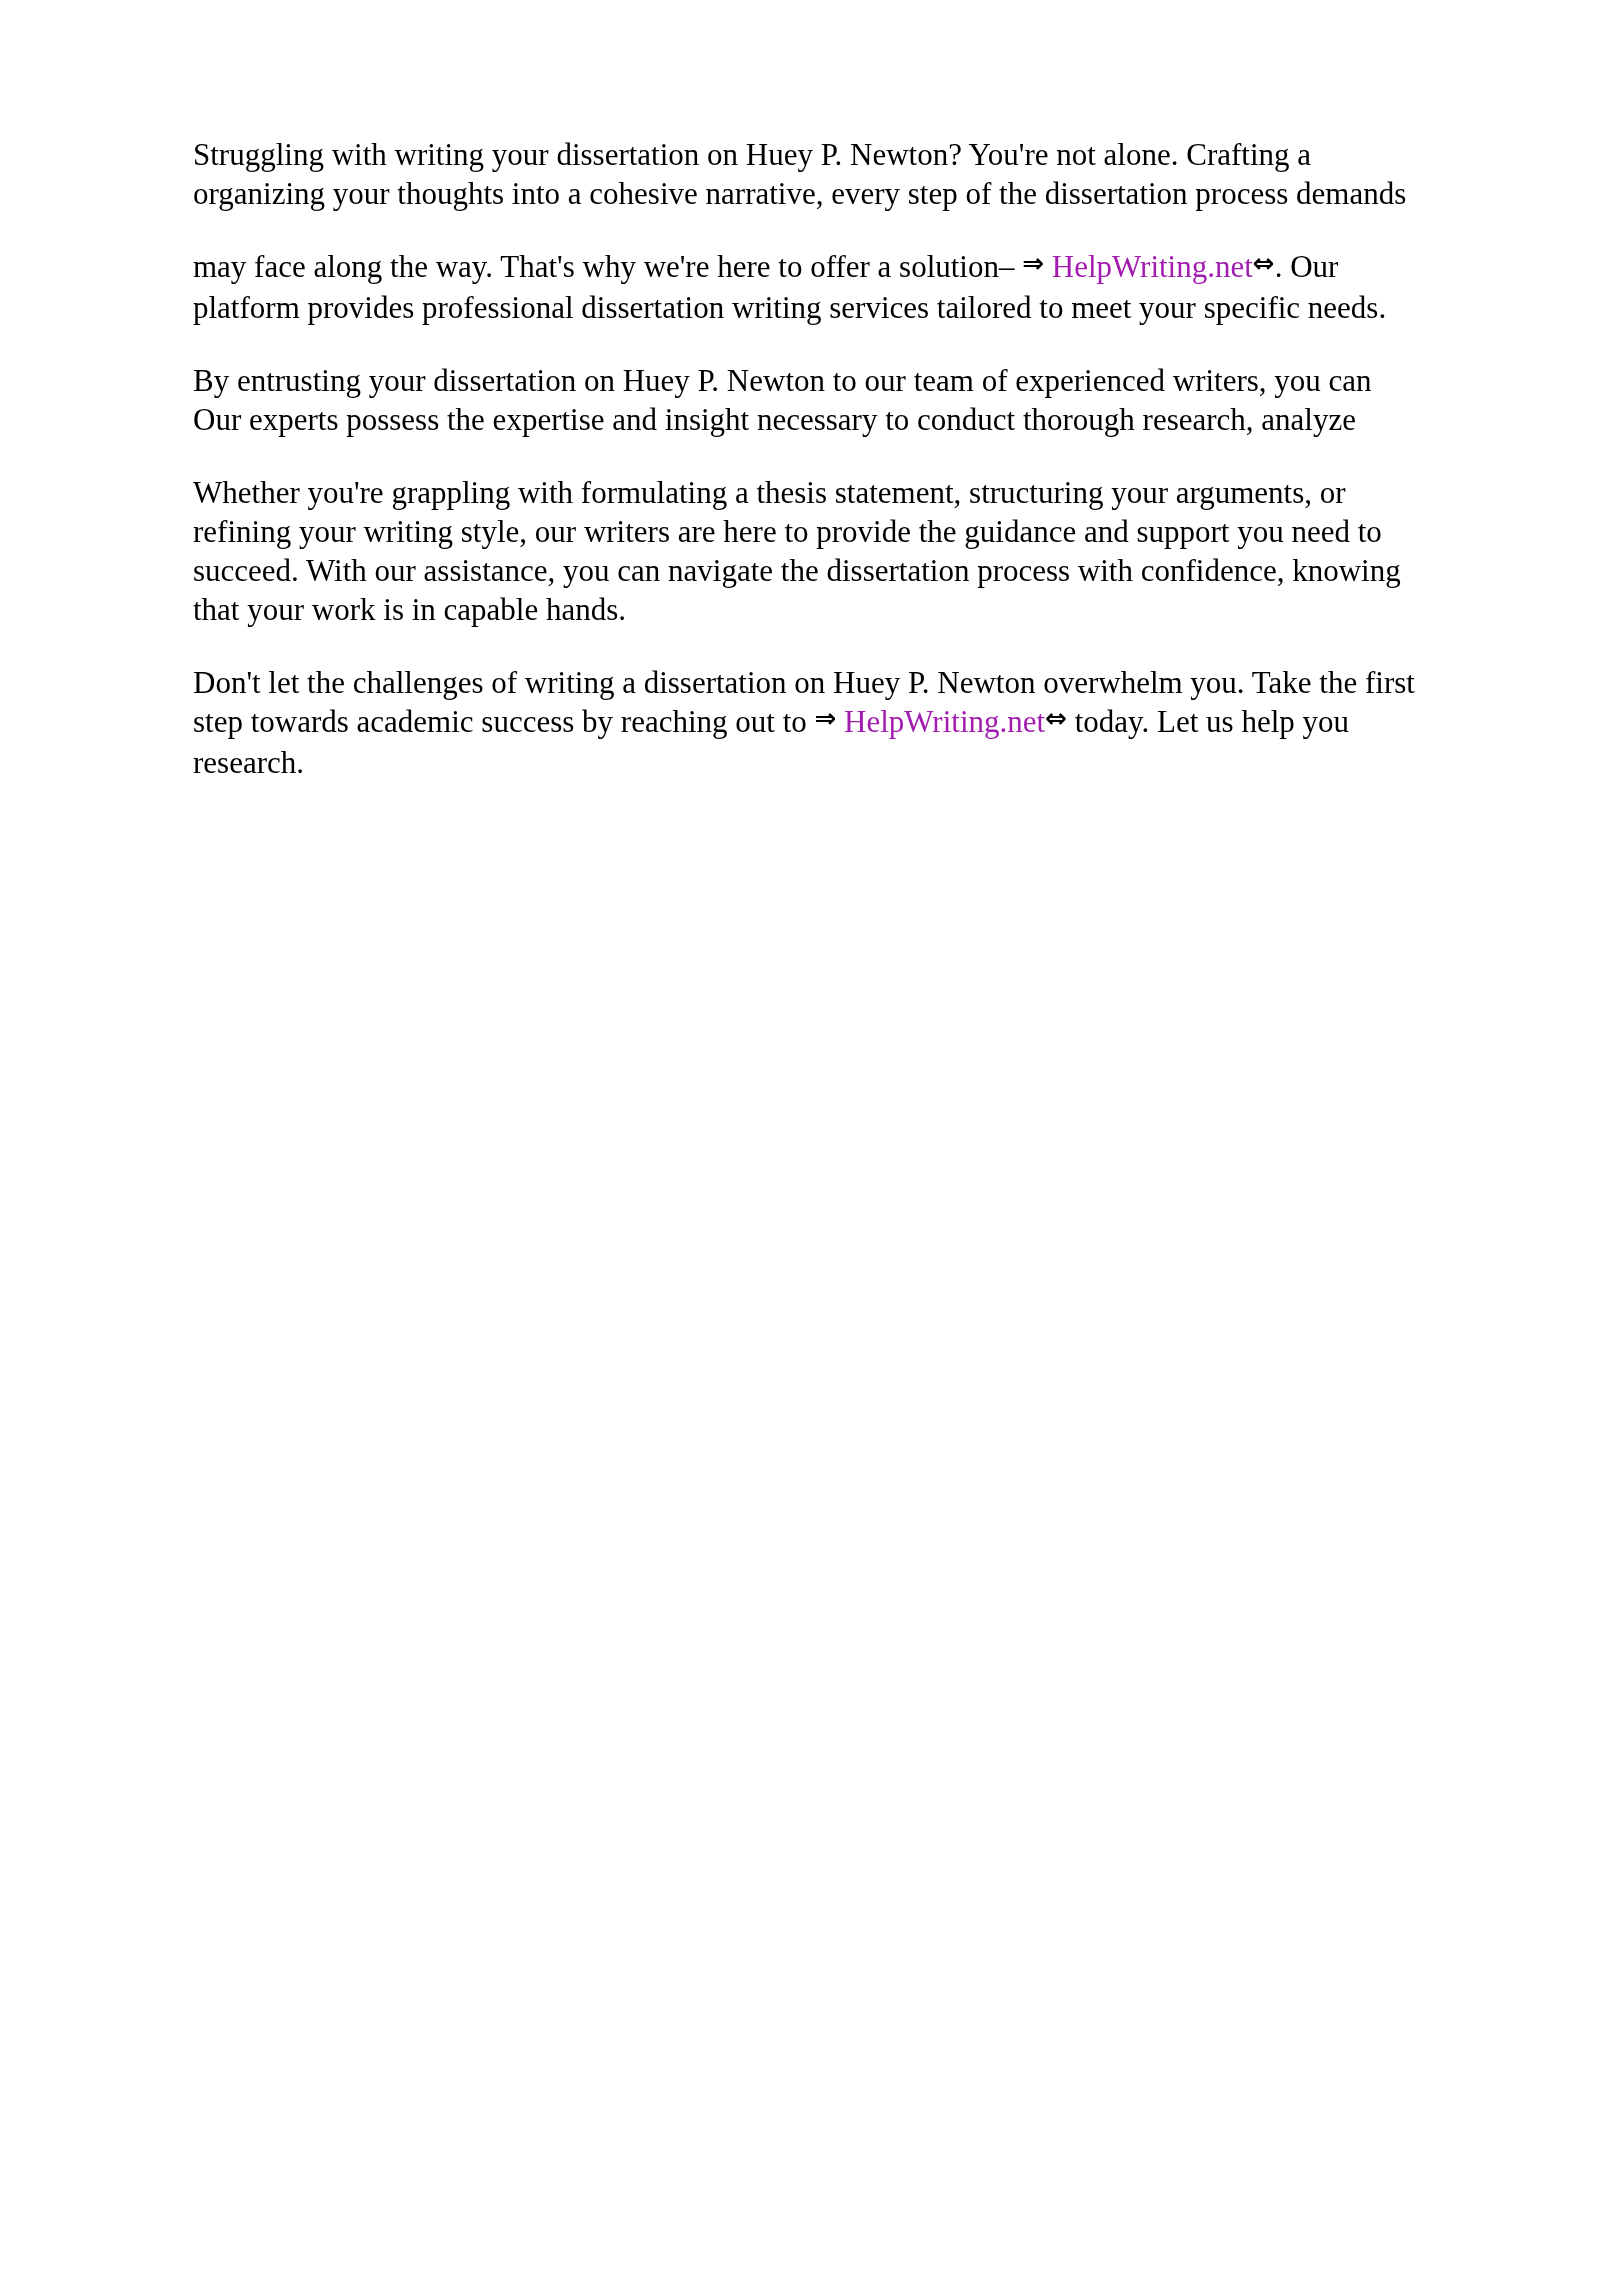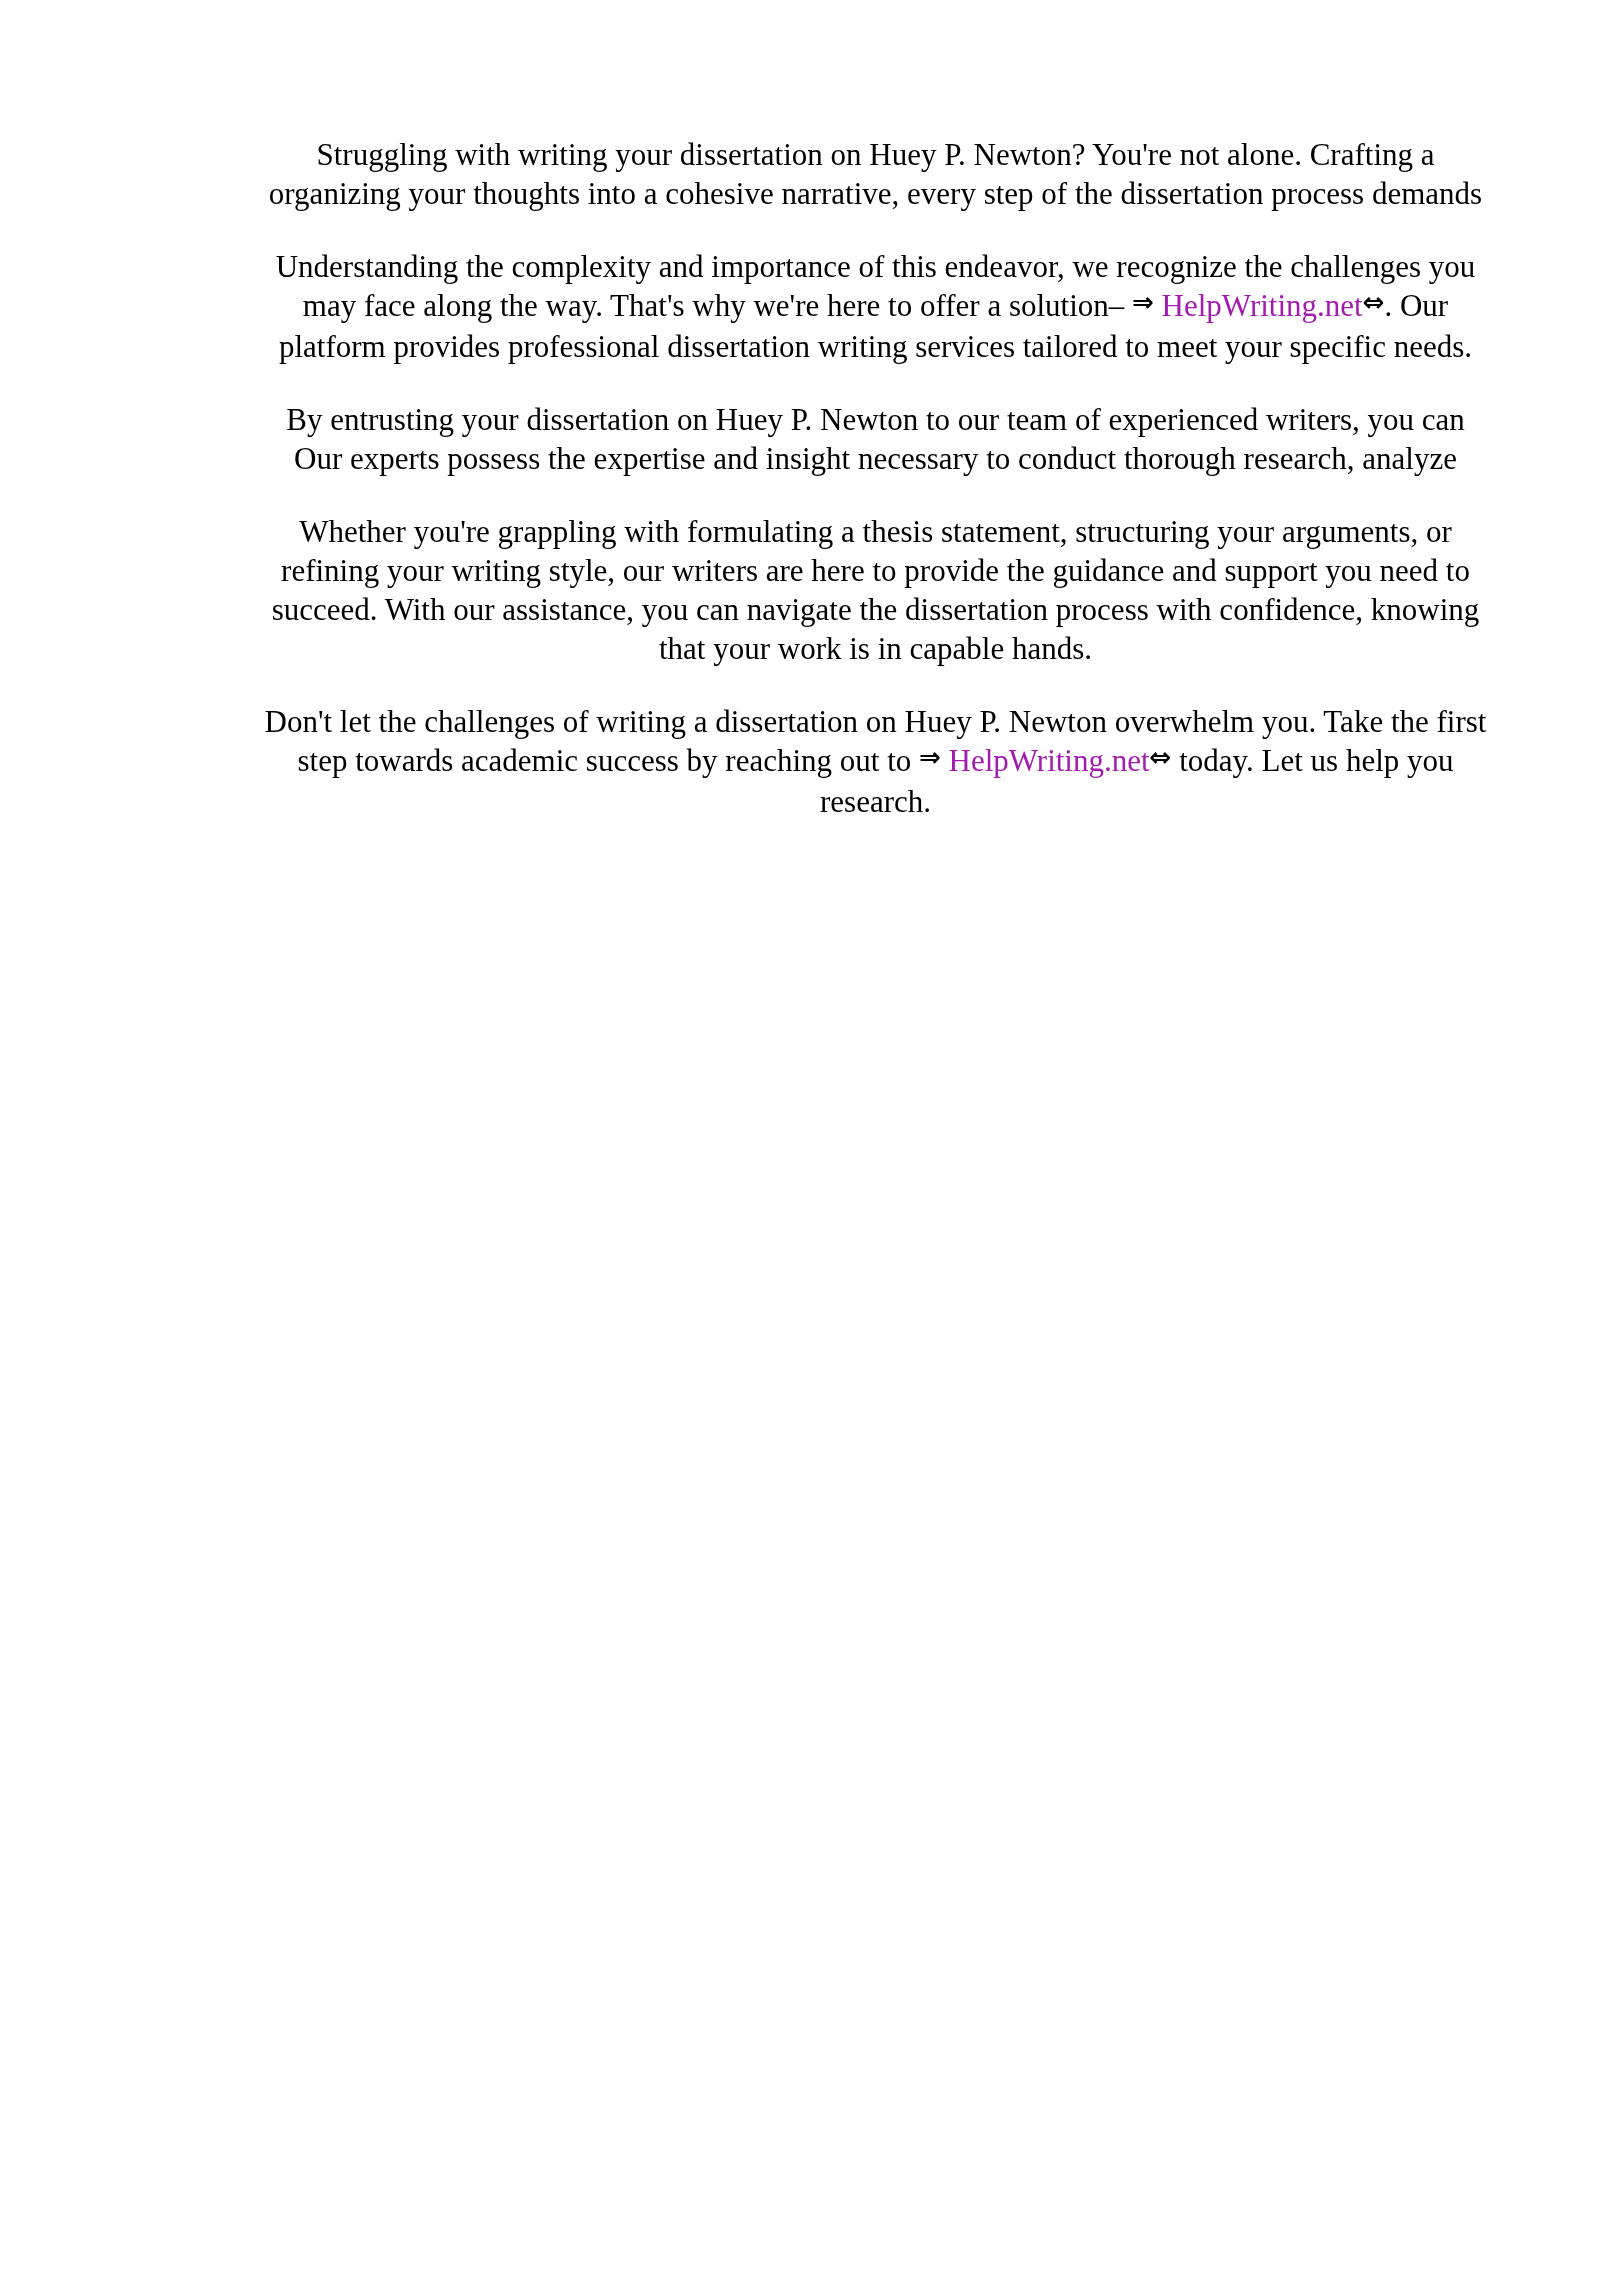--- a/index.html
+++ b/index.html
@@ -22,21 +22,20 @@
       font-size: 31px;
       line-height: 39px;
       color: #000000;
     }
     .para {
       margin: 0 0 34px 0;
       white-space: nowrap;
     }
     .line {
       display: block;
-      text-align: center;
     }
     .link {
       color: #a21caf;
       font-weight: normal;
       text-decoration: none;
     }
     .arrow {
       font-family: "DejaVu Sans", sans-serif;
       font-size: 26px;
       font-weight: bold;
@@ -48,21 +47,20 @@
 <body>
 
 <div class="page">
 
   <p class="para">
     <span class="line">Struggling with writing your dissertation on Huey P. Newton? You're not alone. Crafting a</span>
     <span class="line">organizing your thoughts into a cohesive narrative, every step of the dissertation process demands</span>
   </p>
 
   <p class="para">
-    <span class="line">Understanding the complexity and importance of this endeavor, we recognize the challenges you</span>
     <span class="line"><span>may face along the way. That's why we're here to offer a solution– </span><span class="arrow">⇒</span> <a class="link" href="#">HelpWriting.net</a><span class="arrow">⇔</span><span>. Our</span></span>
     <span class="line">platform provides professional dissertation writing services tailored to meet your specific needs.</span>
   </p>
 
   <p class="para">
     <span class="line">By entrusting your dissertation on Huey P. Newton to our team of experienced writers, you can</span>
     <span class="line">Our experts possess the expertise and insight necessary to conduct thorough research, analyze</span>
   </p>
 
   <p class="para">

